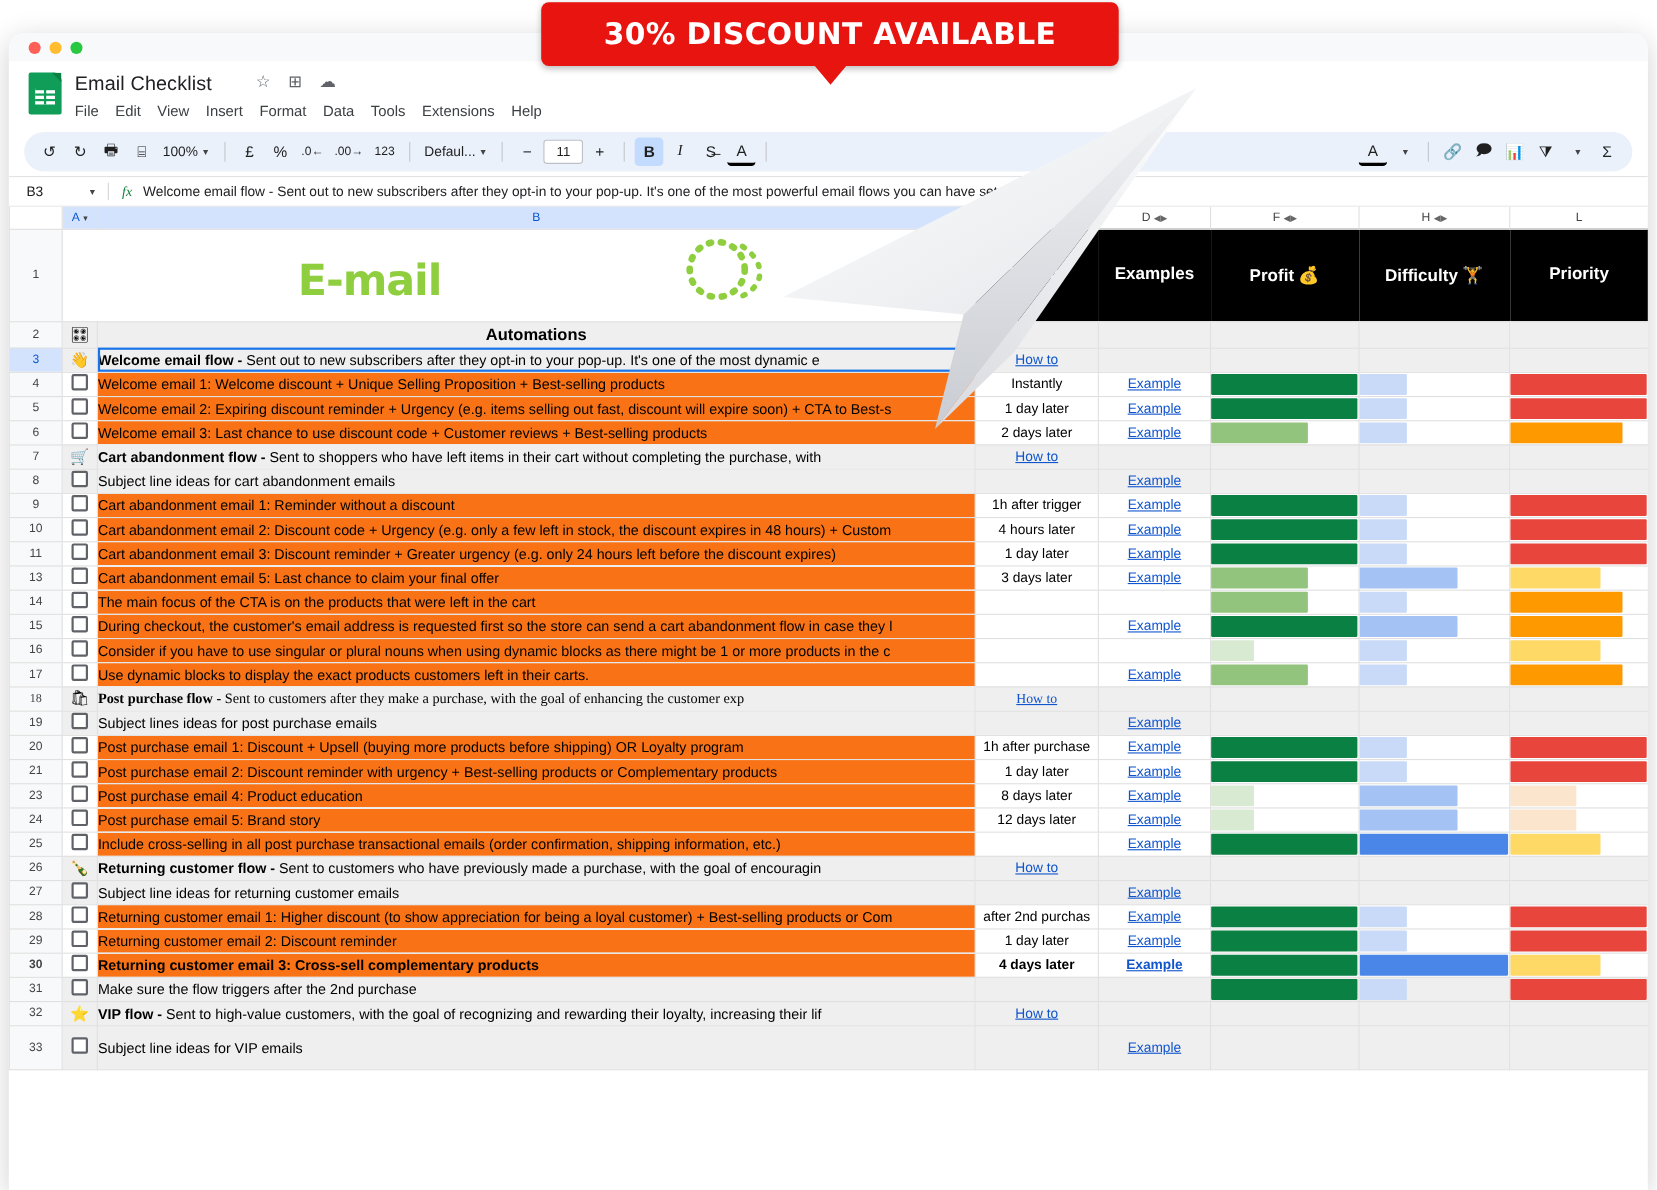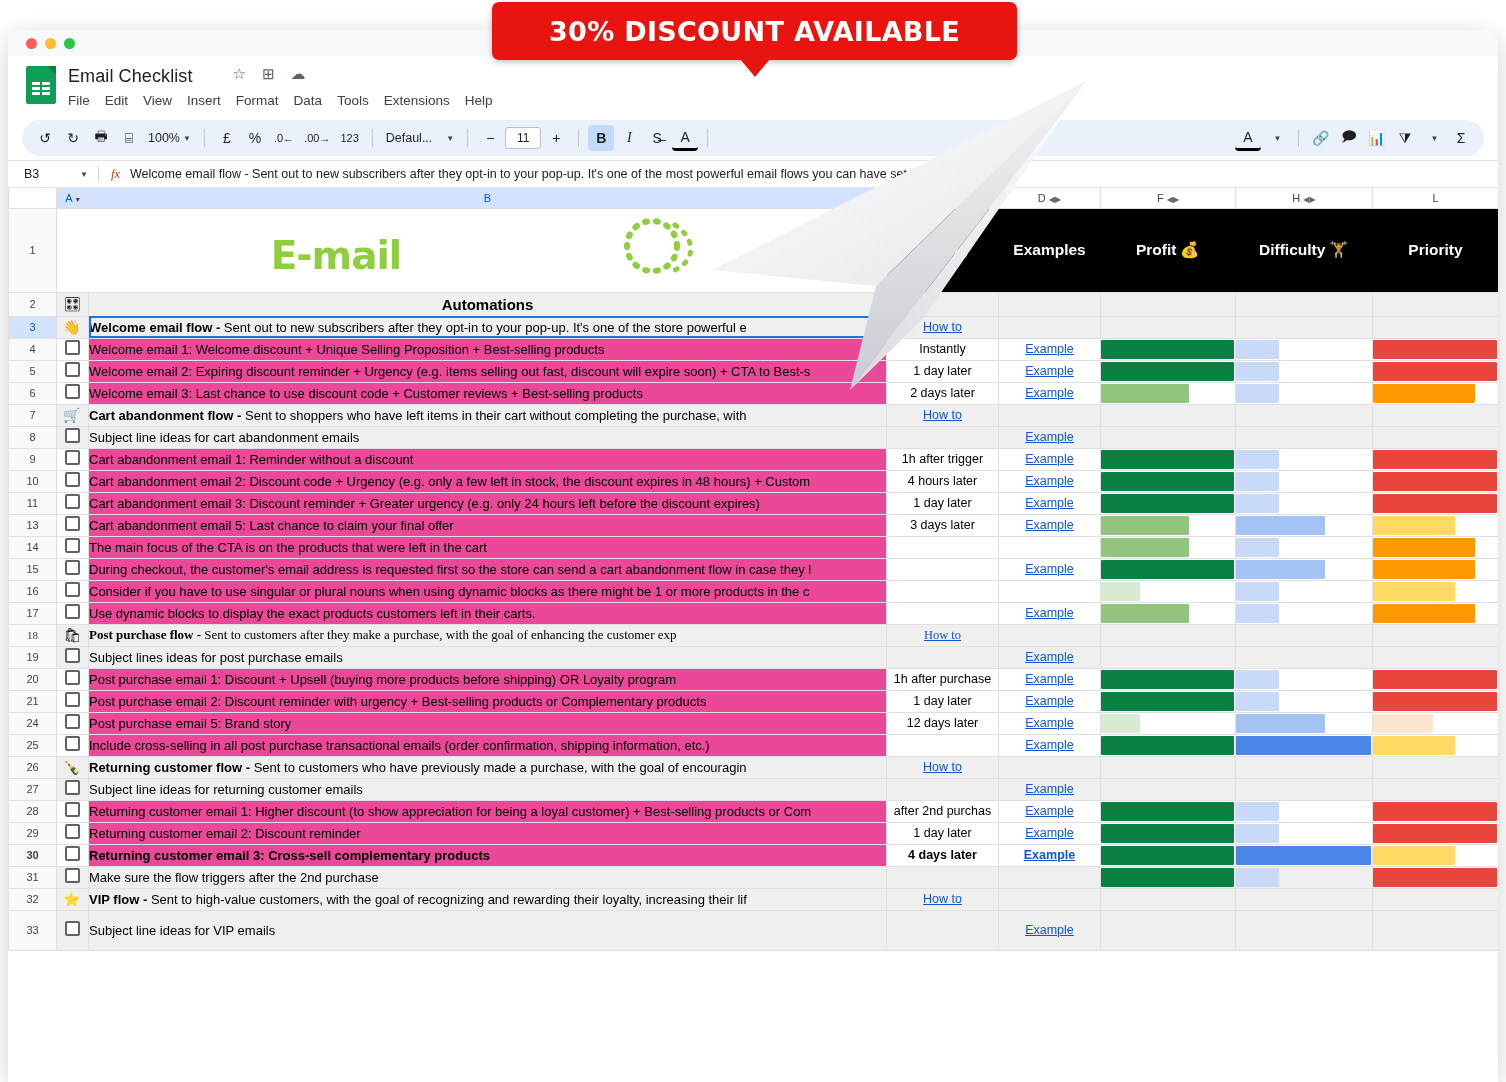--- a/index.html
+++ b/index.html
@@ -43,32 +43,32 @@
     height:36px; background:#eaf1fb; border-radius:18px;
     display:flex; align-items:center; padding:0 10px; gap:2px;
     font-size:13px; color:#1f1f1f;
   }
   .tb { min-width:26px; height:26px; display:flex; align-items:center; justify-content:center;
         border-radius:4px; cursor:pointer; font-size:14px; color:#1f1f1f; padding:0 4px;}
   .tb.small{ font-size:11px; }
   .tb.on{ background:#c2dbff; font-weight:bold; }
   .sep { width:1px; height:18px; background:#c3c7cb; margin:0 7px; }
   .zoombox{ font-size:12.5px; padding:0 4px; }
-  .fontbox{ font-size:12.5px; padding:0 4px; min-width:62px;gap:11px; }
+  .fontbox{ font-size:12.5px; padding:0 4px; min-width:62px; }
   .fsbox { width:36px; height:22px; border:1px solid #bdc1c6; border-radius:3px;
            display:flex; align-items:center; justify-content:center; font-size:12px; background:#fff;}
   .caret{ font-size:8px; margin-left:3px; color:#444;}
   .ulA{ border-bottom:3px solid #000; line-height:12px; }
 
   
   .fbar{ display:flex; align-items:center; height:28px; border-top:1px solid #e3e3e3;
          border-bottom:1px solid #e3e3e3; font-size:12.5px; color:#202124; background:#fff;}
   .namebox{ width:90px; padding-left:16px; display:flex; align-items:center; justify-content:space-between; padding-right:10px;}
   .fxsep{ width:1px; height:16px; background:#d5d5d5; }
-  .fx{ padding:0 10px 0 12px; color:#c2410c; font-style:italic; font-family:"Liberation Serif", serif;}
+  .fx{ padding:0 10px 0 12px; color:#15803d; font-style:italic; font-family:"Liberation Serif", serif;}
   .ftext{ flex:1; white-space:nowrap; overflow:hidden; }
 
   
   .grid-area{ position:relative; background:#fff; }
   table.sheet{ border-collapse:collapse; table-layout:fixed; width:1490px; }
   table.sheet td, table.sheet th{ padding:0; }
   .colhdr th{
     height:20px; background:#fff; border:1px solid #e0e0e0; border-top:none;
     font-size:11px; font-weight:normal; color:#444; text-align:center;
   }
@@ -77,21 +77,21 @@
   .hidarrow{ font-size:8px; color:#666; }
   .rowh{
     width:48px; background:#f8f9fa; border:1px solid #e0e0e0;
     font-size:11px; color:#444; text-align:center; vertical-align:middle;
   }
   .rowh.sel{ background:#d3e3fd; color:#0b57d0;}
   .emo{ width:32px; border:1px solid #e0e0e0; text-align:center; vertical-align:middle; font-size:14px; background:#fff;}
   .emo.shade{ background:#efefef; }
   .cb{ display:inline-block; width:15px; height:15px; border:2px solid #5f6368; border-radius:2px; background:#fff;}
   .cB{ border:1px solid #e0e0e0; padding:0 6px; font-size:13px; color:#000; vertical-align:middle;
-       white-space:nowrap; overflow:hidden; background:#ec4899; }
+       white-space:nowrap; overflow:hidden; background:#f97316; }
   .cC,.cD{ border:1px solid #e0e0e0; text-align:center; font-size:12.5px; vertical-align:middle; background:#fff; white-space:nowrap;}
   .bars{ border:1px solid #e0e0e0; vertical-align:middle; background:#fff; padding:0 2px;}
   .shade{ background:#efefef !important; }
   .bar{ height:19px; border-radius:1px; }
   a.lnk{ color:#1155cc; text-decoration:underline; font-size:12.5px; cursor:pointer;}
   .banner-title{
     color:#fff; font-size:39px; font-weight:bold; letter-spacing:-1px; padding-left:20px;
     font-family:"DejaVu Sans", sans-serif;
   }
   .banner-title .grn{ color:#8fce3f; }
@@ -275,21 +275,21 @@
               </td>
               <td class="cC shade"></td>
               <td class="cD shade"></td>
               <td class="bars shade"></td>
               <td class="bars shade"></td>
               <td class="bars shade"></td>
             </tr>
             <tr style="height: 22px;">
               <td class="rowh sel">3</td>
               <td class="emo shade">👋</td>
-              <td class="cB shade selcell"><b>Welcome email flow - </b><span>Sent out to new subscribers after they opt-in to your pop-up. It's one of the store powerful e</span><span class="selhandle"></span></td>
+              <td class="cB shade selcell"><b>Welcome email flow - </b><span>Sent out to new subscribers after they opt-in to your pop-up. It's one of the most dynamic e</span><span class="selhandle"></span></td>
               <td class="cC shade"><a class="lnk">How to</a></td>
               <td class="cD shade"></td>
               <td class="bars shade"></td>
               <td class="bars shade"></td>
               <td class="bars shade"></td>
             </tr>
             <tr style="height: 22px;">
               <td class="rowh">4</td>
               <td class="emo"><span class="cb"></span></td>
               <td class="cB">Welcome email 1: Welcome discount + Unique Selling Proposition + Best-selling products</td>
@@ -528,20 +528,36 @@
               <td class="cC">1 day later</td>
               <td class="cD"><a class="lnk">Example</a></td>
               <td class="bars">
                 <div class="bar" style="width:133px;background:#0b8043"></div>
               </td>
               <td class="bars">
                 <div class="bar" style="width:43px;background:#c9daf8"></div>
               </td>
               <td class="bars">
                 <div class="bar" style="width:124px;background:#e8453c"></div>
+              </td>
+            </tr>
+            <tr style="height: 22px;">
+              <td class="rowh">23</td>
+              <td class="emo"><span class="cb"></span></td>
+              <td class="cB">Post purchase email 4: Product education</td>
+              <td class="cC">8 days later</td>
+              <td class="cD"><a class="lnk">Example</a></td>
+              <td class="bars">
+                <div class="bar" style="width:39px;background:#d9ead3"></div>
+              </td>
+              <td class="bars">
+                <div class="bar" style="width:89px;background:#a4c2f4"></div>
+              </td>
+              <td class="bars">
+                <div class="bar" style="width:60px;background:#fce5cd"></div>
               </td>
             </tr>
             <tr style="height: 22px;">
               <td class="rowh">24</td>
               <td class="emo"><span class="cb"></span></td>
               <td class="cB">Post purchase email 5: Brand story</td>
               <td class="cC">12 days later</td>
               <td class="cD"><a class="lnk">Example</a></td>
               <td class="bars">
                 <div class="bar" style="width:39px;background:#d9ead3"></div>

